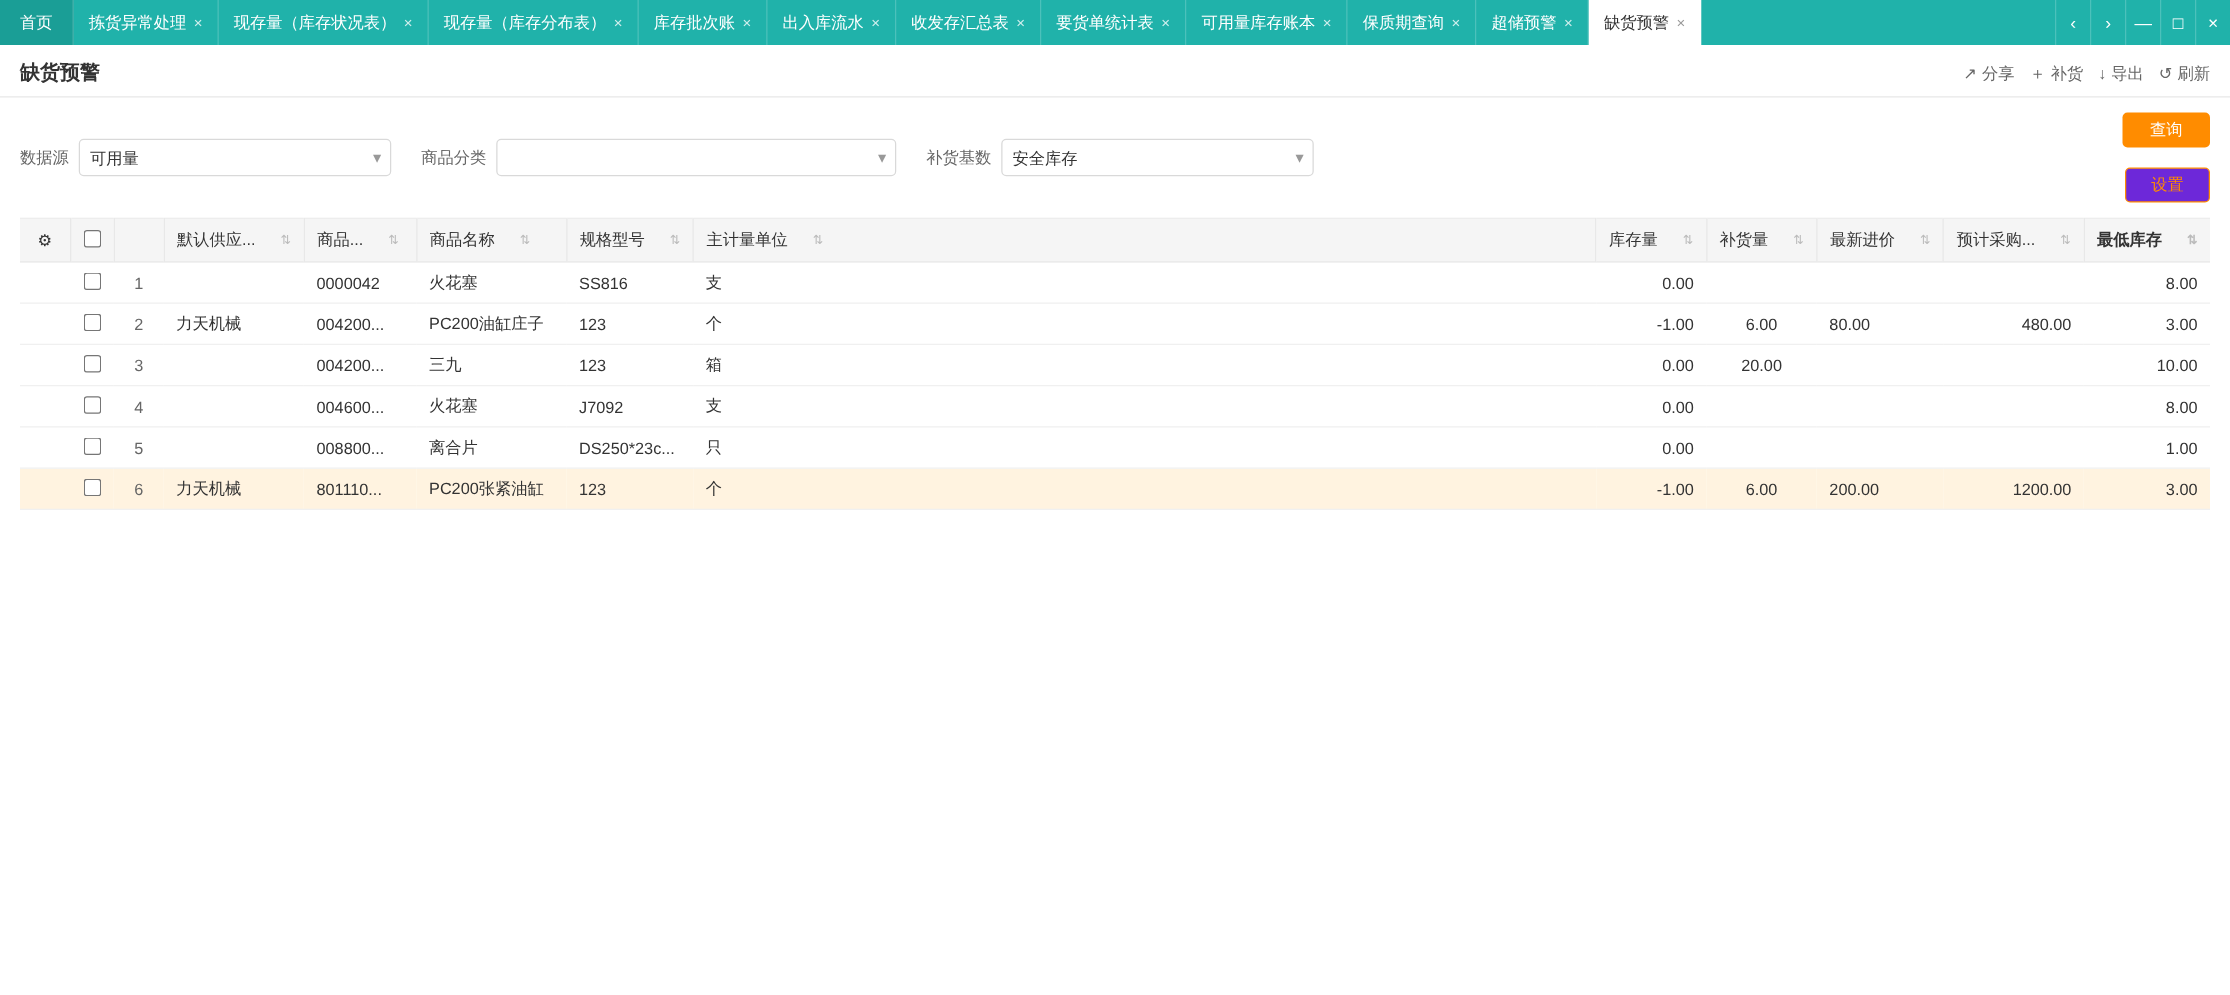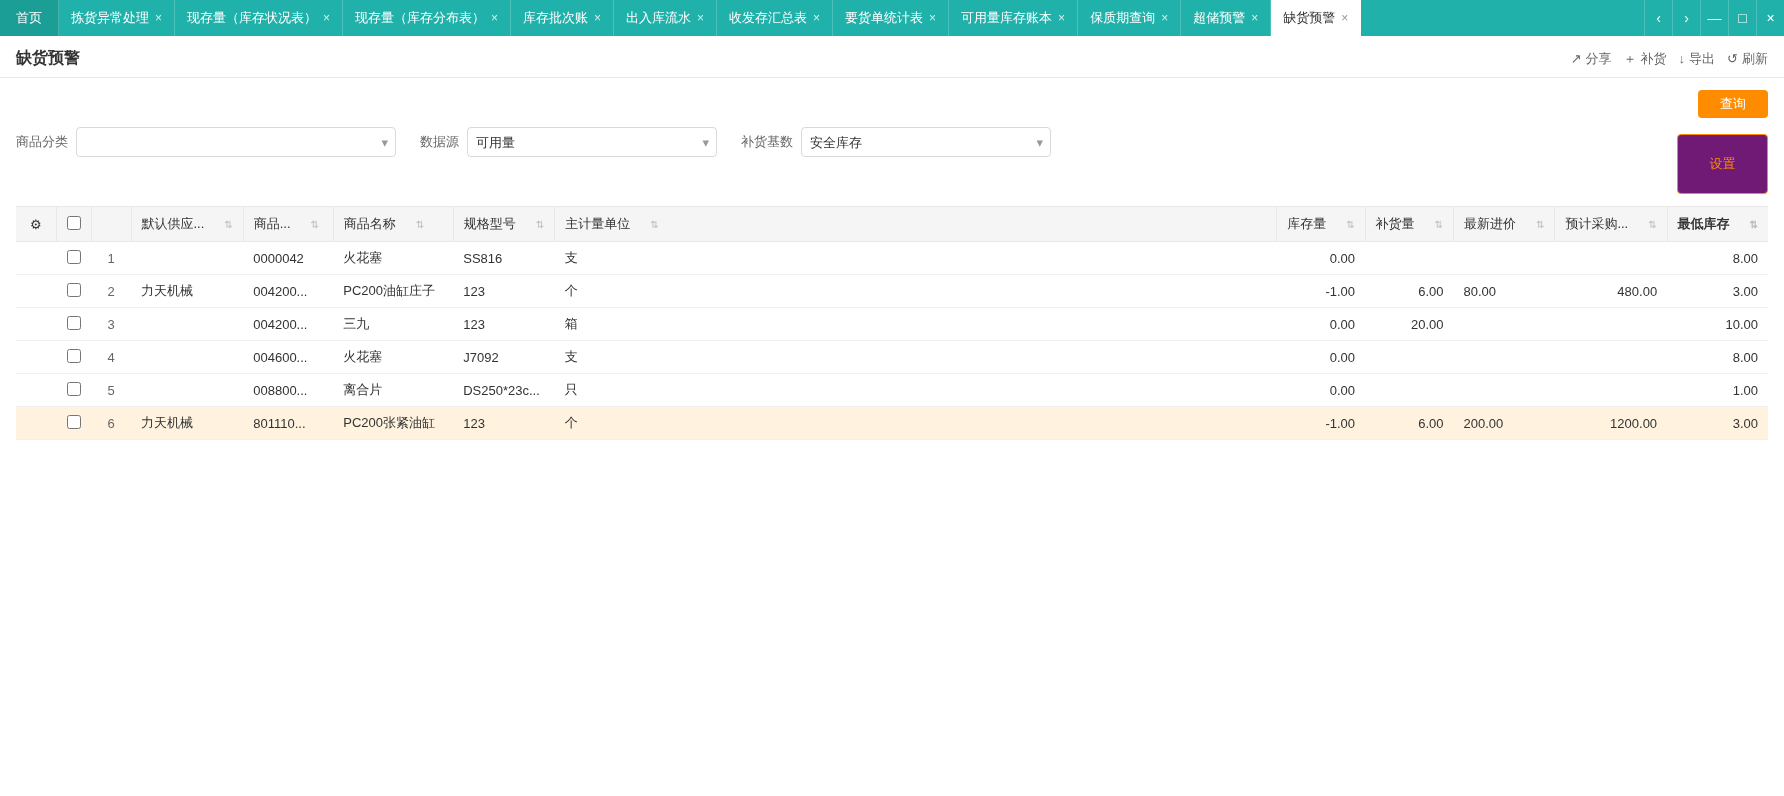--- a/index.html
+++ b/index.html
@@ -157,28 +157,28 @@
       background: #ff8c00;
       color: #fff;
       border: none;
       border-radius: 4px;
       padding: 5px 20px;
       cursor: pointer;
       font-size: 13px;
       width: 70px;
     }
     .btn-settings {
-      background: #701a75;
+      background: #6d28d9;
       color: #ff8c00;
       border: 1px solid #ff8c00;
       border-radius: 4px;
-      padding: 20px 16px;
-      cursor: pointer;
-      font-size: 13px;
-      width: 91px;
+      padding: 4px 16px;
+      cursor: pointer;
+      font-size: 13px;
+      width: 68px;
     }
 
     
     .table-container {
       padding: 0 16px;
       overflow-x: auto;
     }
     table {
       width: 100%;
       border-collapse: collapse;
@@ -226,21 +226,21 @@
       height: 14px;
     }
 
     .col-index { width: 40px; text-align: center; color: #666; }
     .col-check { width: 30px; text-align: center; }
     .col-supplier { width: 80px; }
     .col-code { width: 90px; }
     .col-name { width: 120px; }
     .col-spec { width: 100px; }
     .col-stock { width: 80px; text-align: right; }
-    .col-replenish { width: 80px; text-align: right; }
+    .col-replenish { width: 80px; text-align: center; }
     .col-price { width: 90px; text-align: left; }
     .col-forecast { width: 90px; text-align: right; }
     .col-minstock { width: 90px; text-align: right; }
   </style>
 </head>
 <body>
 
 <div class="tab-bar">
 
   <div id="tabs-container" style="display:flex;align-items:center;height:100%;flex:1;overflow:hidden;">
@@ -320,33 +320,33 @@
       </div>
       <div class="header-action-btn">
         <span>↺</span>
         <span>刷新</span>
       </div>
     </div>
   </div>
 
   <div class="filter-bar">
     <div class="filter-group">
+      <span class="filter-label">数据源</span>
+      <div class="select-wrapper">
+        <select class="filter-select filter-select-medium">
+          <option value="available" selected="">可用量</option>
+        </select>
+      </div>
+    </div>
+
+    <div class="filter-group">
       <span class="filter-label">商品分类</span>
       <div class="select-wrapper">
         <select class="filter-select filter-select-wide">
           <option value=""></option>
-        </select>
-      </div>
-    </div>
-
-    <div class="filter-group">
-      <span class="filter-label">数据源</span>
-      <div class="select-wrapper">
-        <select class="filter-select filter-select-medium">
-          <option value="available" selected="">可用量</option>
         </select>
       </div>
     </div>
 
     <div class="filter-group">
       <span class="filter-label">补货基数</span>
       <div class="select-wrapper">
         <select class="filter-select filter-select-medium">
           <option value="safety" selected="">安全库存</option>
         </select>

